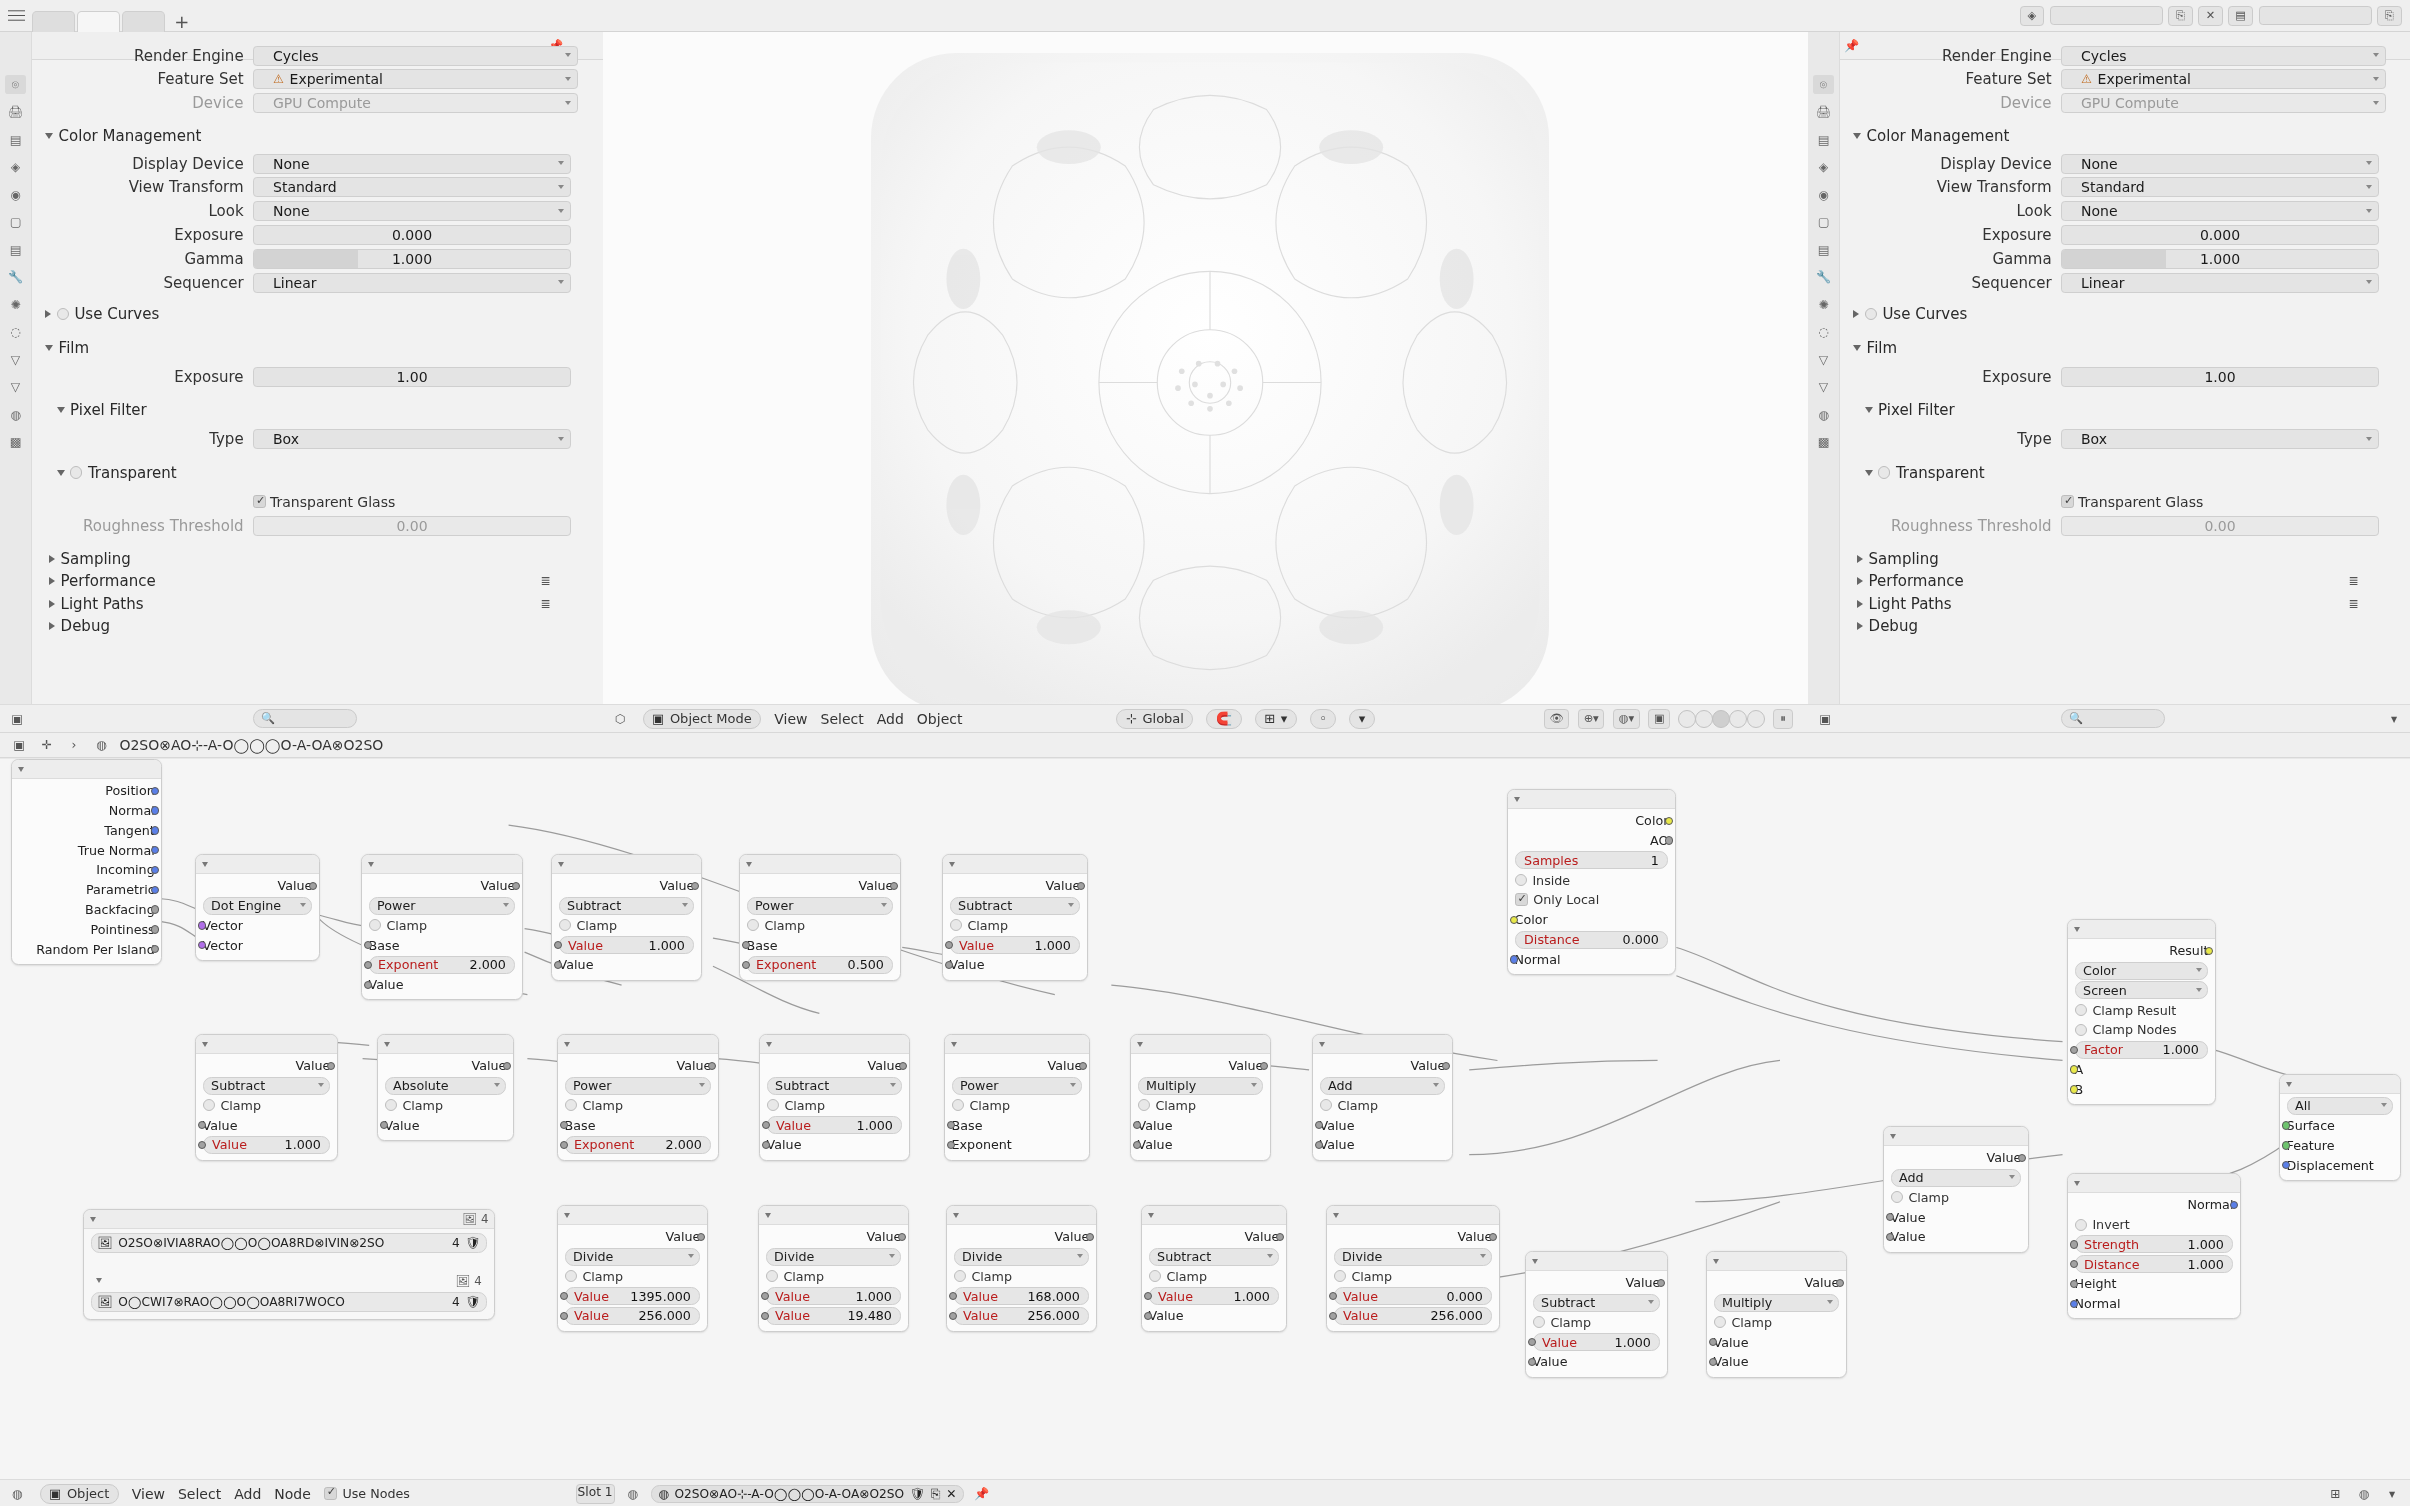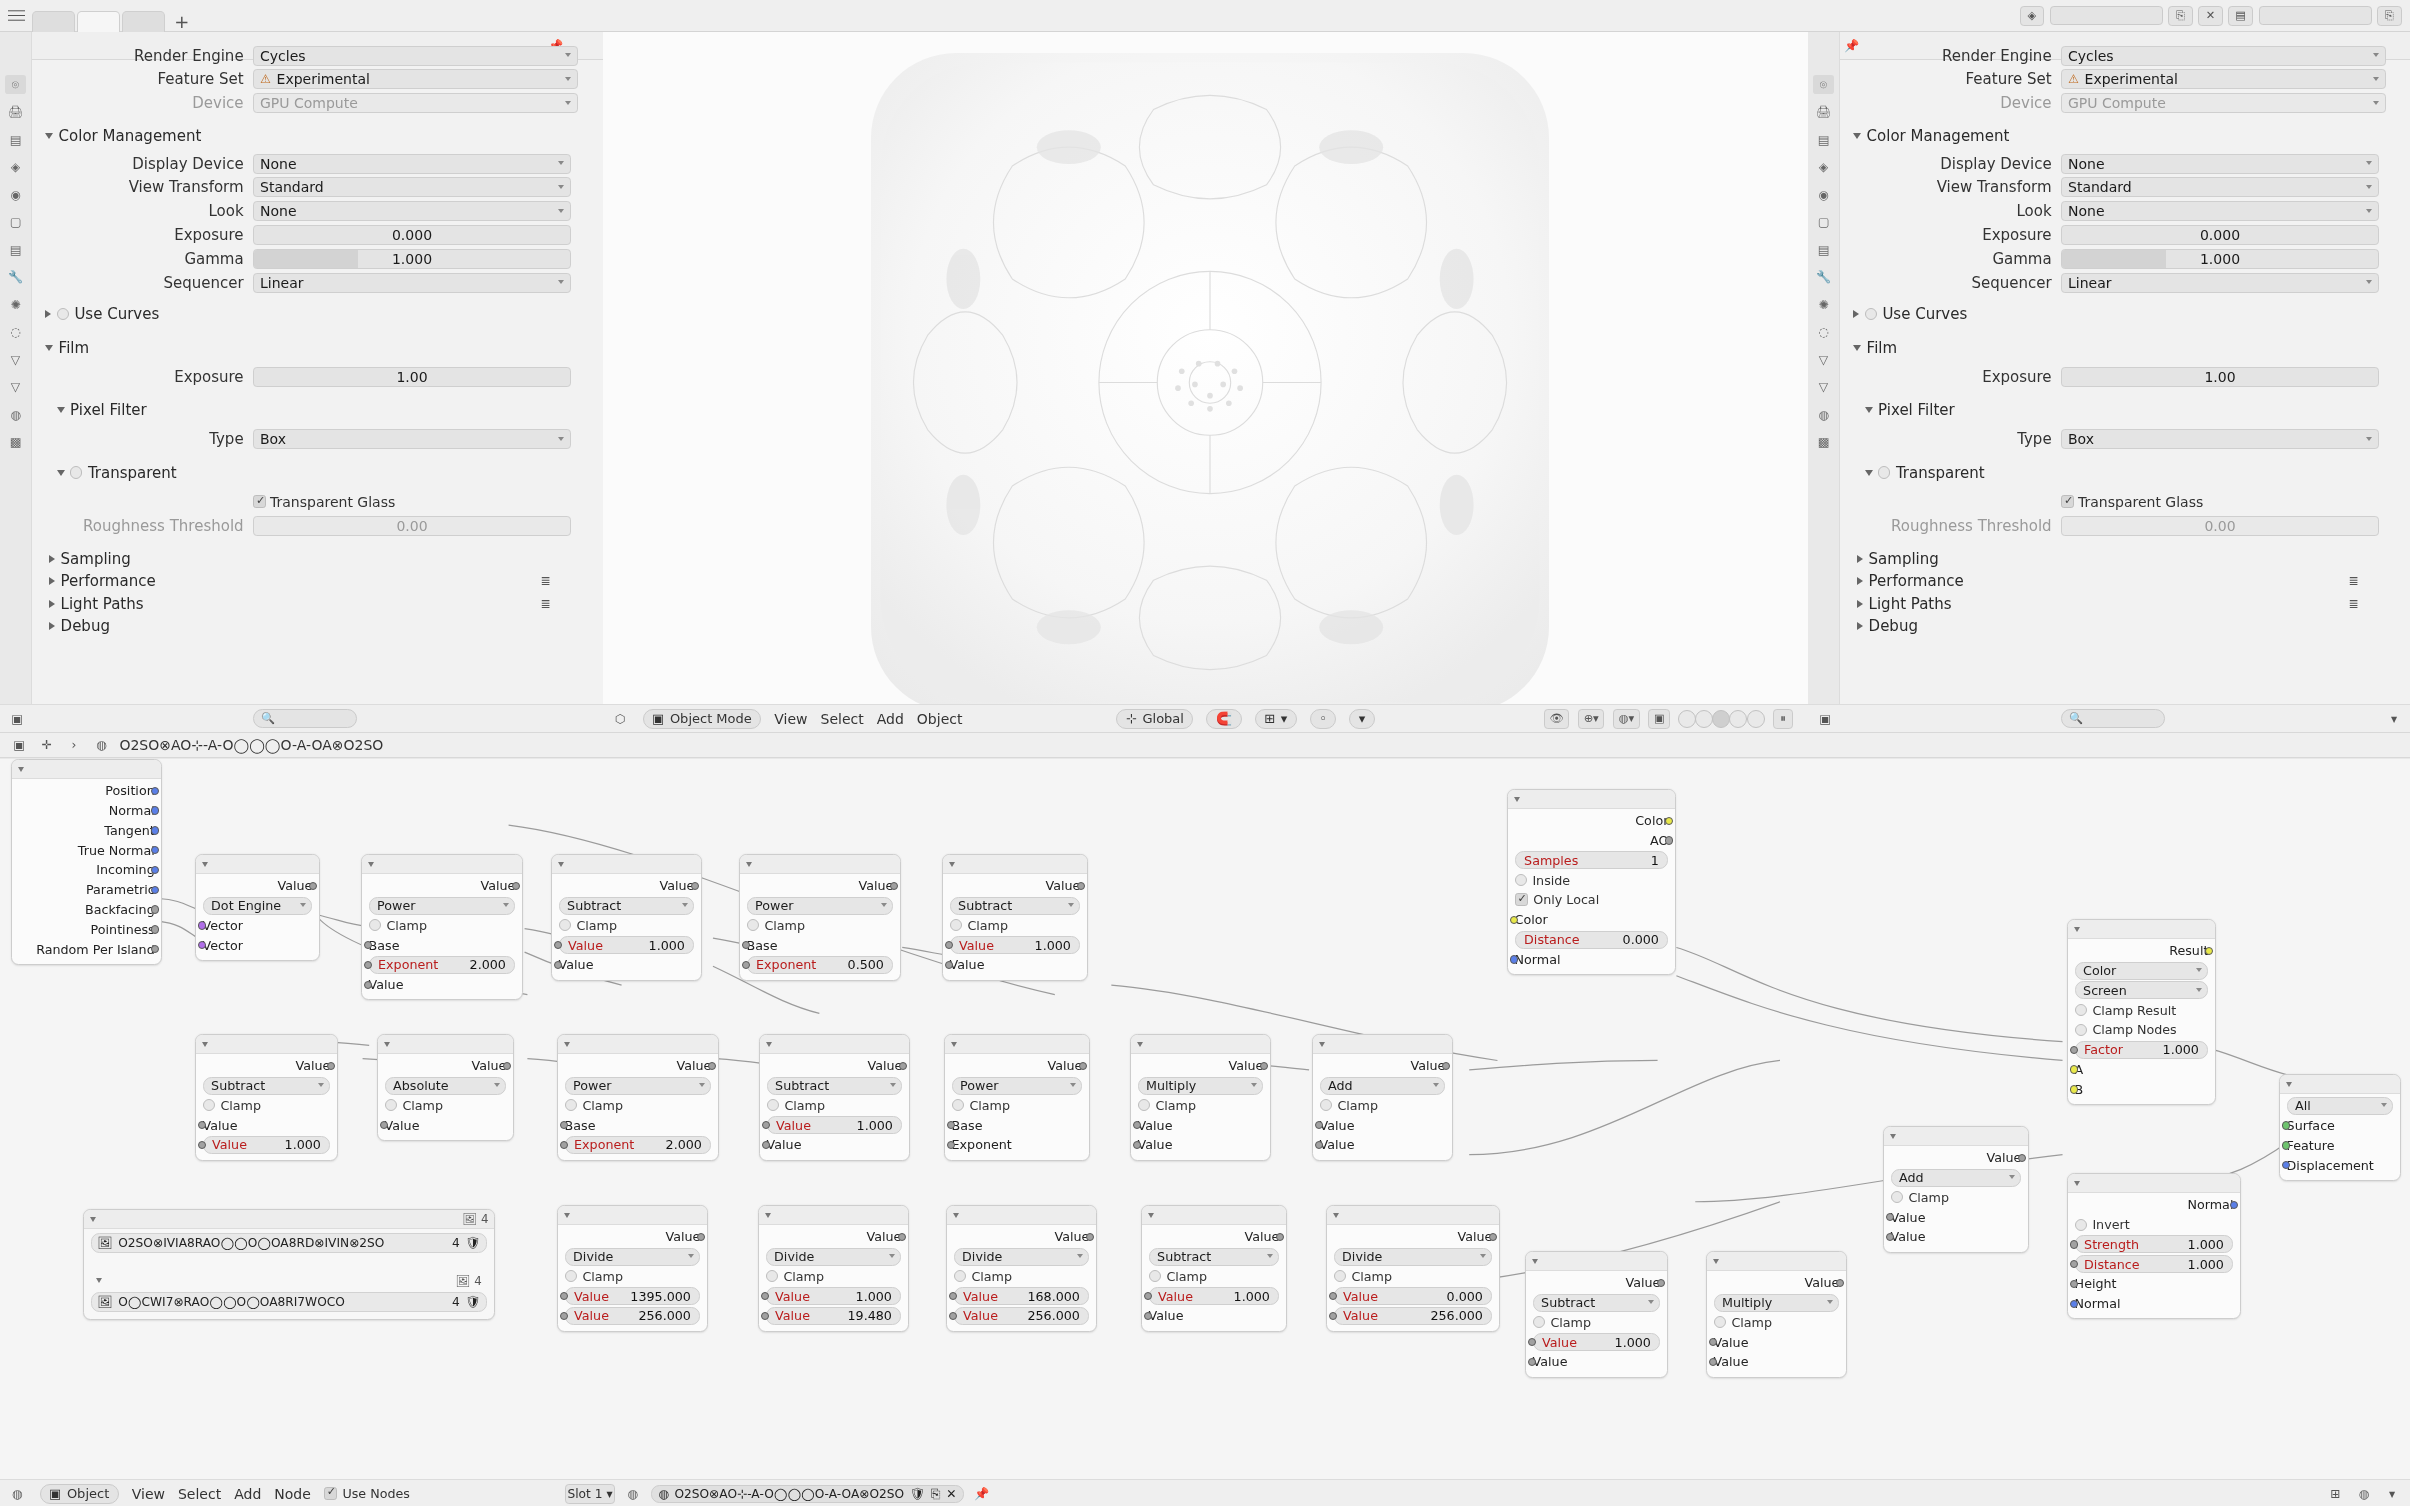--- a/index.html
+++ b/index.html
@@ -55,21 +55,21 @@
   }
   .ptab { width: 21px; height: 19px; display:flex; align-items:center; justify-content:center;
           color:#666; font-size: 12.2px; border-radius:2.8px; }
   .ptab.active { background:#d9d9d9; }
   .props-body { position:absolute; left:32px; right:0; top:0; bottom:0; padding-top: 5.6px; }
 
   .prow { display:flex; align-items:center; height: 21px; margin-bottom: 2.8px; }
   .plabel { text-align:right; padding-right: 9.4px; font-size: 15px; color:#333; }
   .pfield {
     height: 20px; background:#e4e4e4; border:0.9px solid #cfcfcf; border-radius:3.8px;
-    display:flex; align-items:center; padding: 0 6px; font-size: 14px; color:#1a1a1a; position:relative;
+    display:flex; align-items:center; padding: 0 19px; font-size: 14px; color:#1a1a1a; position:relative;
   }
   .pfield.dim { color:#9a9a9a; background:#e9e9e9; }
   .pfield .caretdn { position:absolute; right: 5.6px; top: 6.6px; border-left:3.8px solid transparent; border-right:3.8px solid transparent; border-top:4.7px solid #888; }
   .pslider { justify-content:center; overflow:hidden; }
   .pslider .fillbar { position:absolute; left:0; top:0; bottom:0; background:#d3d3d3; }
   .pslider .val { position:relative; z-index:1; }
   .warnico { color:#c06a1e; margin-right: 5.6px; font-size: 12.2px; }
 
   .sect { display:flex; align-items:center; height: 22.6px; gap: 5.6px; font-size: 15px; color:#2a2a2a; }
   .tri { width:0; height:0; border-left:4.7px solid transparent; border-right:4.7px solid transparent; border-top:6.6px solid #666; margin-left: 13px;}
@@ -151,21 +151,21 @@
   .s-purple { background:#b06ee8; }
 
   .wire { position:absolute; left:0; top:0; width:100%; height:100%; pointer-events:none; }
 
   .ne-footer {
     position:absolute; left:0; right:0; bottom:0; height: 28px; background:#efefef; border-top:0.9px solid #dcdcdc;
     display:flex; align-items:center; padding: 0 7.5px; gap: 13px; font-size: 14px; color:#333;
   }
   .idblock {
     height: 20px; background:#e4e4e4; border:0.9px solid #cbcbcb; border-radius: 3.8px;
-    display:flex; align-items:center; padding: 0 1px; gap:4px; font-size: 12.2px; color:#333;
+    display:flex; align-items:center; padding: 0 1px; gap:20px; font-size: 12.2px; color:#333;flex-direction:column;
   }
   .texid {
     height: 18px; background:#e0e0e0; border:0.9px solid #cdcdcd; border-radius: 8.5px;
     display:flex; align-items:center; padding: 0 6.6px; gap:5.6px; font-size: 12.2px; color:#222;
   }
   .imgrow {
     display:flex; align-items:center; gap:5.6px; background:#e9e9e9; border:0.9px solid #d2d2d2; border-radius: 8.5px;
     padding: 0.9px 5.6px; height: 20px; font-size: 12.2px;
   }
   .nbox-wide { background:#f7f7f7; border:0.9px solid #cdcdcd; border-radius: 7.5px; }

